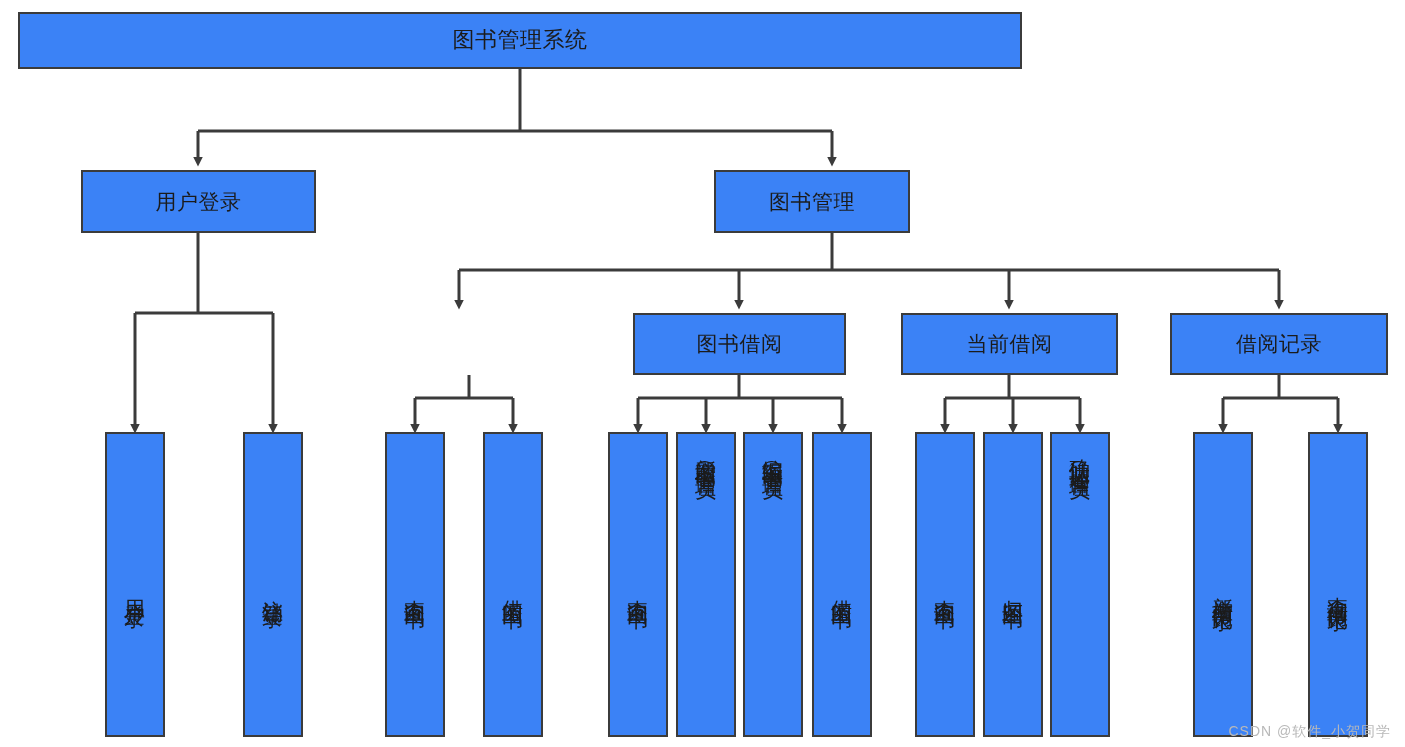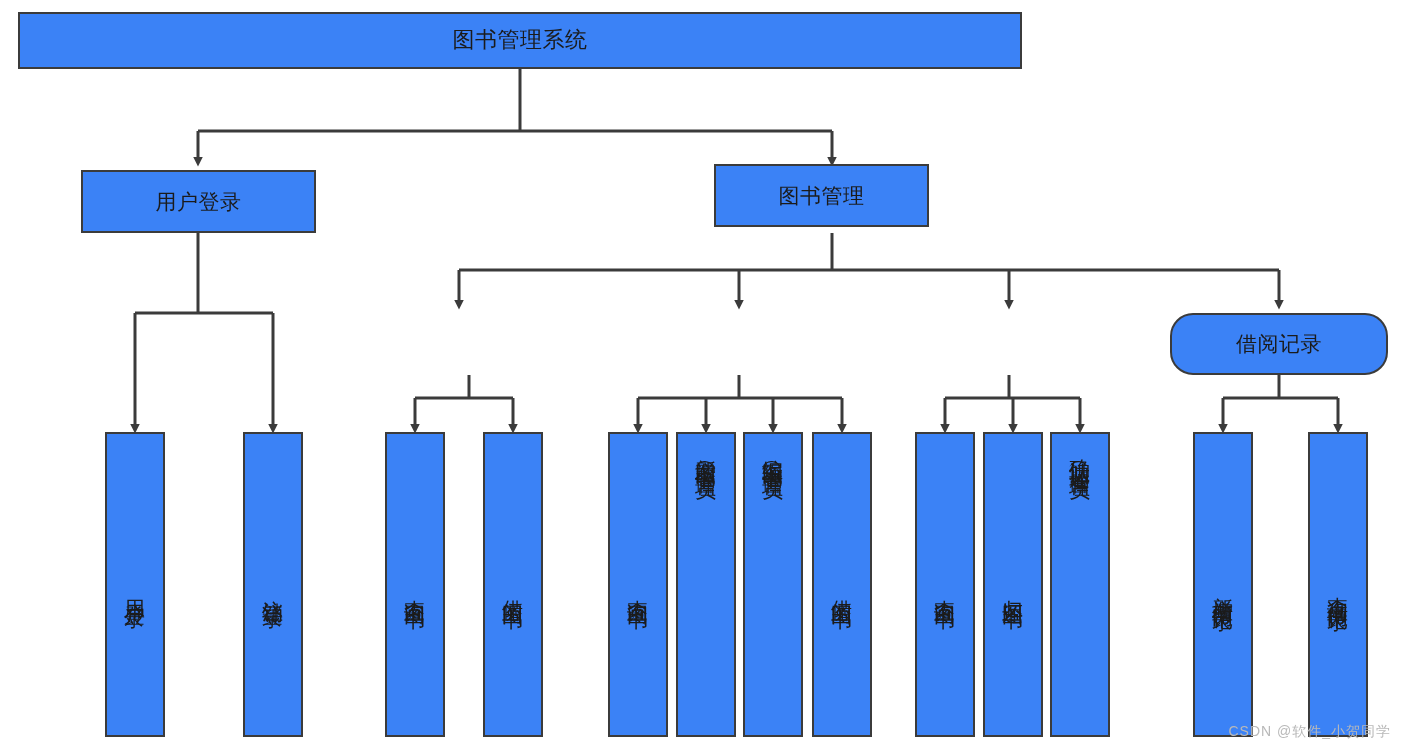--- a/index.html
+++ b/index.html
@@ -131,25 +131,31 @@
     </g>
   </svg>
 
   <div class="node root" style="left:18px; top:12px; width:1004px; height:57px;">
     <span class="label">图书管理系统</span>
   </div>
 
   <div class="node" style="left:81px; top:170px; width:235px; height:63px;">
     <span class="label">用户登录</span>
   </div>
-  <div class="node" style="left:714px; top:164px; width:215px; height:63px;">
+  <div class="node" style="left:714px; top:170px; width:196px; height:63px;">
     <span class="label">图书管理</span>
   </div>
 
-  <div class="node" style="left:1170px; top:313px; width:218px; height:62px;border-radius:23px;">
+  <div class="node" style="left:633px; top:313px; width:213px; height:62px;">
+    <span class="label">图书借阅</span>
+  </div>
+  <div class="node" style="left:901px; top:313px; width:217px; height:62px;">
+    <span class="label">当前借阅</span>
+  </div>
+  <div class="node" style="left:1170px; top:313px; width:218px; height:62px;">
     <span class="label">借阅记录</span>
   </div>
 
   <div class="node vertical center" style="left:105px; top:432px; width:60px; height:305px;">
     <span class="label">用户登录</span>
   </div>
   <div class="node vertical center" style="left:243px; top:432px; width:60px; height:305px;">
     <span class="label">注销登录</span>
   </div>
 

